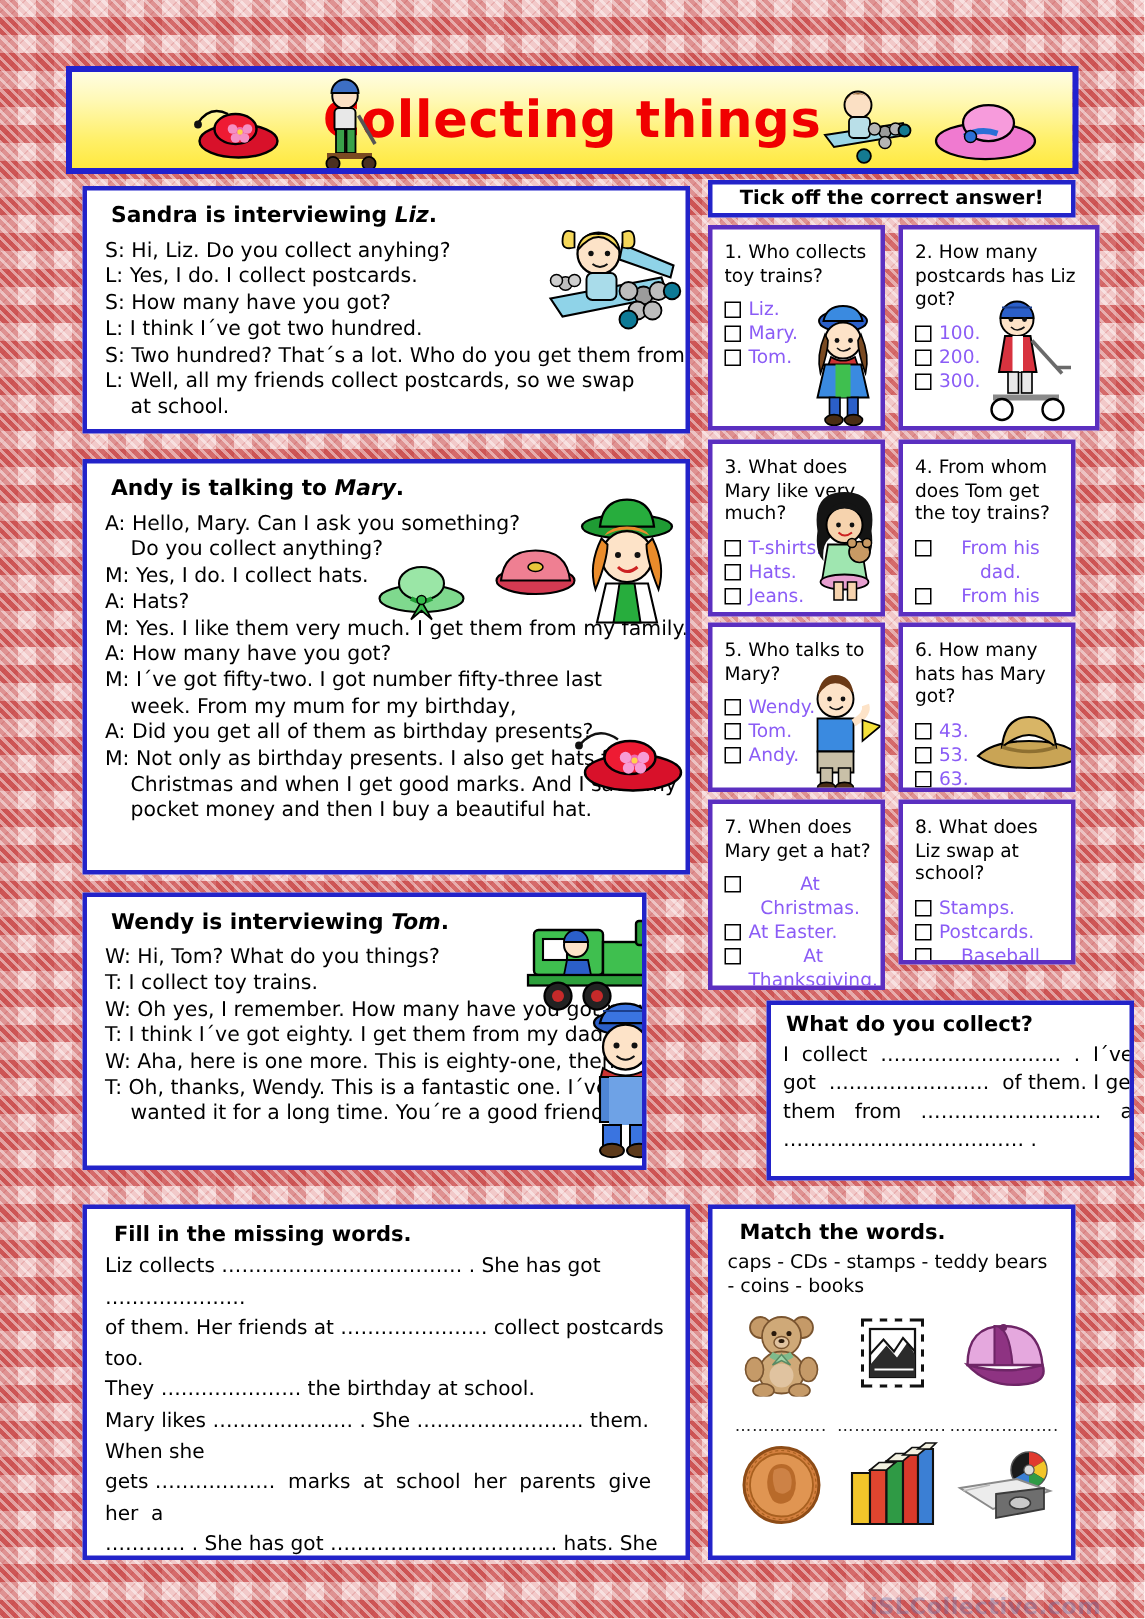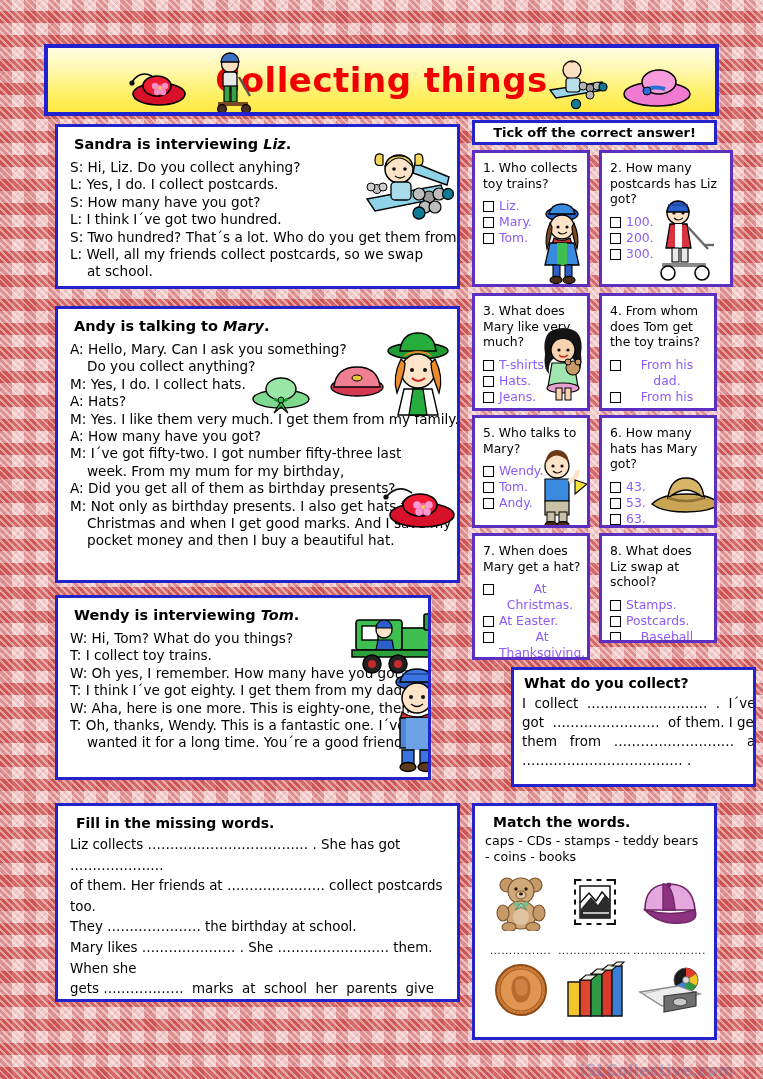--- a/index.html
+++ b/index.html
@@ -99,21 +99,21 @@
   #wdyc .hd{
     font-family:"DejaVu Sans", sans-serif;font-weight:bold;font-size:14px;
     margin:5px 0 3px 10px;
   }
   #wdyc .ln{
     font-family:"DejaVu Sans", sans-serif;font-size:13.4px;line-height:19px;
     margin-left:8px;white-space:pre;
   }
 
   
-  #fill{left:55px;top:803px;width:405px;height:199px;padding:7px 10px 0 12px;}
+  #fill{left:55px;top:803px;width:405px;height:237px;padding:7px 10px 0 12px;}
   #fill .hd{
     font-family:"DejaVu Sans", sans-serif;font-weight:bold;font-size:14px;
     margin:2px 0 4px 6px;
   }
   #fill .ln{
     font-family:"DejaVu Sans", sans-serif;font-size:13.4px;line-height:20.6px;
     color:#000;white-space:pre-wrap;
   }
 
   

